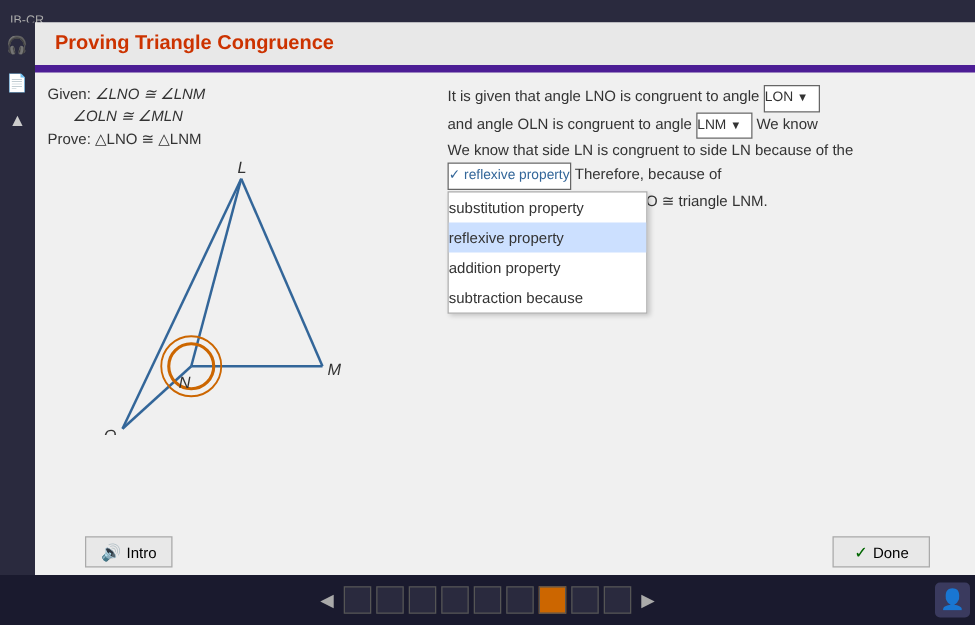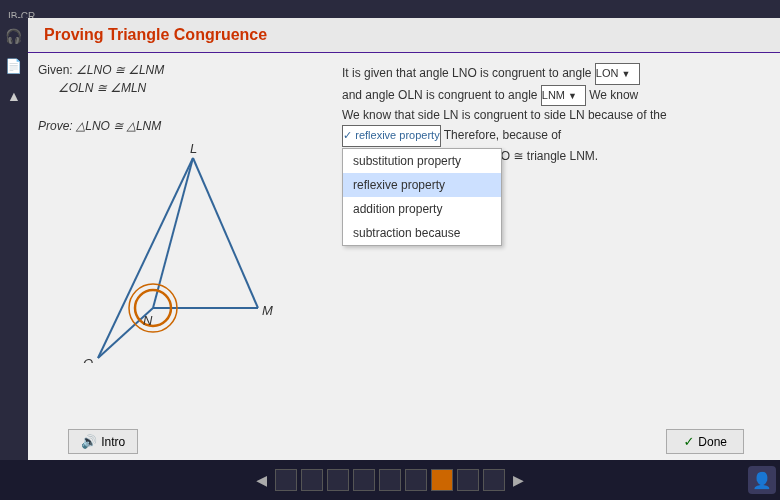--- a/index.html
+++ b/index.html
@@ -59,34 +59,34 @@
       right: 0;
       bottom: 40px;
       background: #f0f0f0;
       display: flex;
       flex-direction: column;
     }
 
     .page-title-bar {
       background: #e8e8e8;
       padding: 8px 16px;
-      border-bottom: 1px solid #4c1d95;
+      border-bottom: 6px solid #4c1d95;
     }
 
     .page-title {
       color: #cc3300;
       font-size: 16px;
       font-weight: bold;
     }
 
     .content-area {
       flex: 1;
       display: flex;
       padding: 10px;
-      gap: 4px;
+      gap: 20px;
       position: relative;
     }
 
     .left-panel {
       width: 300px;
       flex-shrink: 0;
     }
 
     .given-text {
       font-size: 12px;
@@ -94,23 +94,22 @@
       margin-bottom: 4px;
     }
 
     .given-text span.math {
       font-style: italic;
     }
 
     .prove-text {
       font-size: 12px;
       color: #333;
-      margin-top: 24px;
+      margin-top: 4px;
       margin-bottom: 8px;
-      font-style: italic;
     }
 
     .triangle-diagram {
       width: 280px;
       height: 220px;
       position: relative;
       margin-top: 10px;
     }
 
     .right-panel {
@@ -144,21 +143,21 @@
       top: 85px;
       left: 0;
       background: white;
       border: 1px solid #aaa;
       min-width: 160px;
       z-index: 100;
       box-shadow: 2px 2px 4px rgba(0,0,0,0.2);
     }
 
     .dropdown-item {
-      padding: 5px 10px;
+      padding: 5px 0;
       font-size: 12px;
       cursor: pointer;
       color: #333;
     }
 
     .dropdown-item.highlighted {
       background: #cce0ff;
     }
 
     .bottom-bar {

